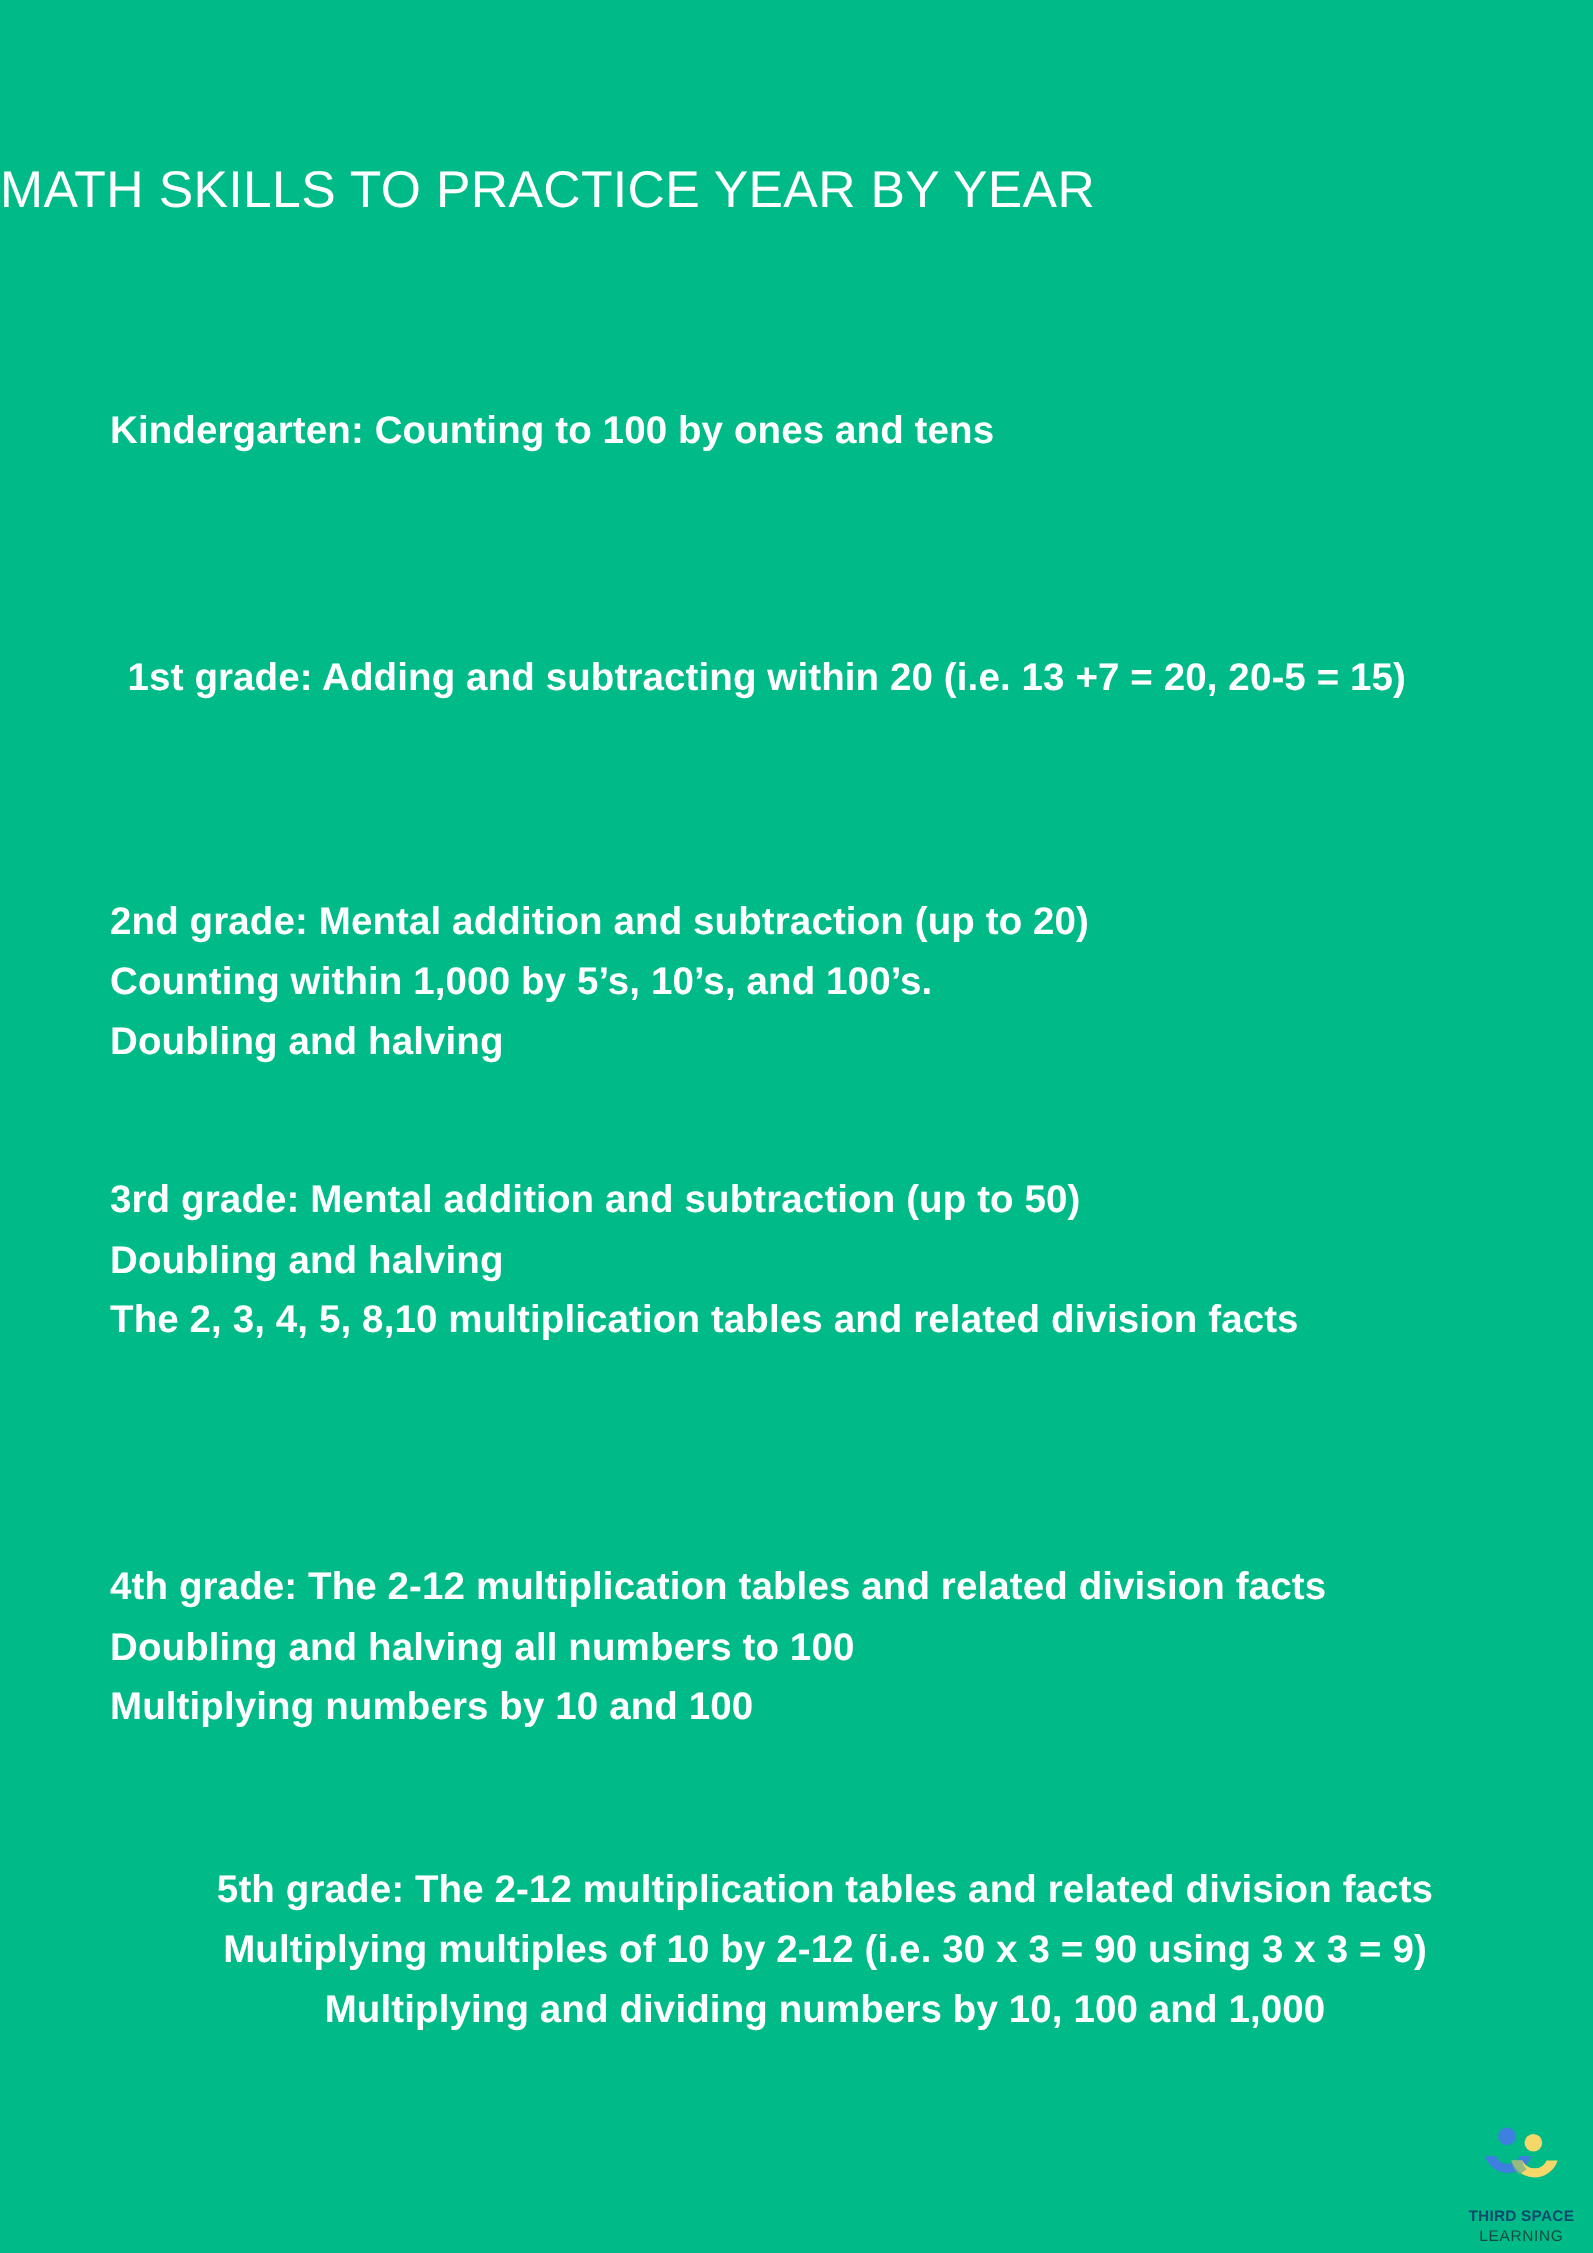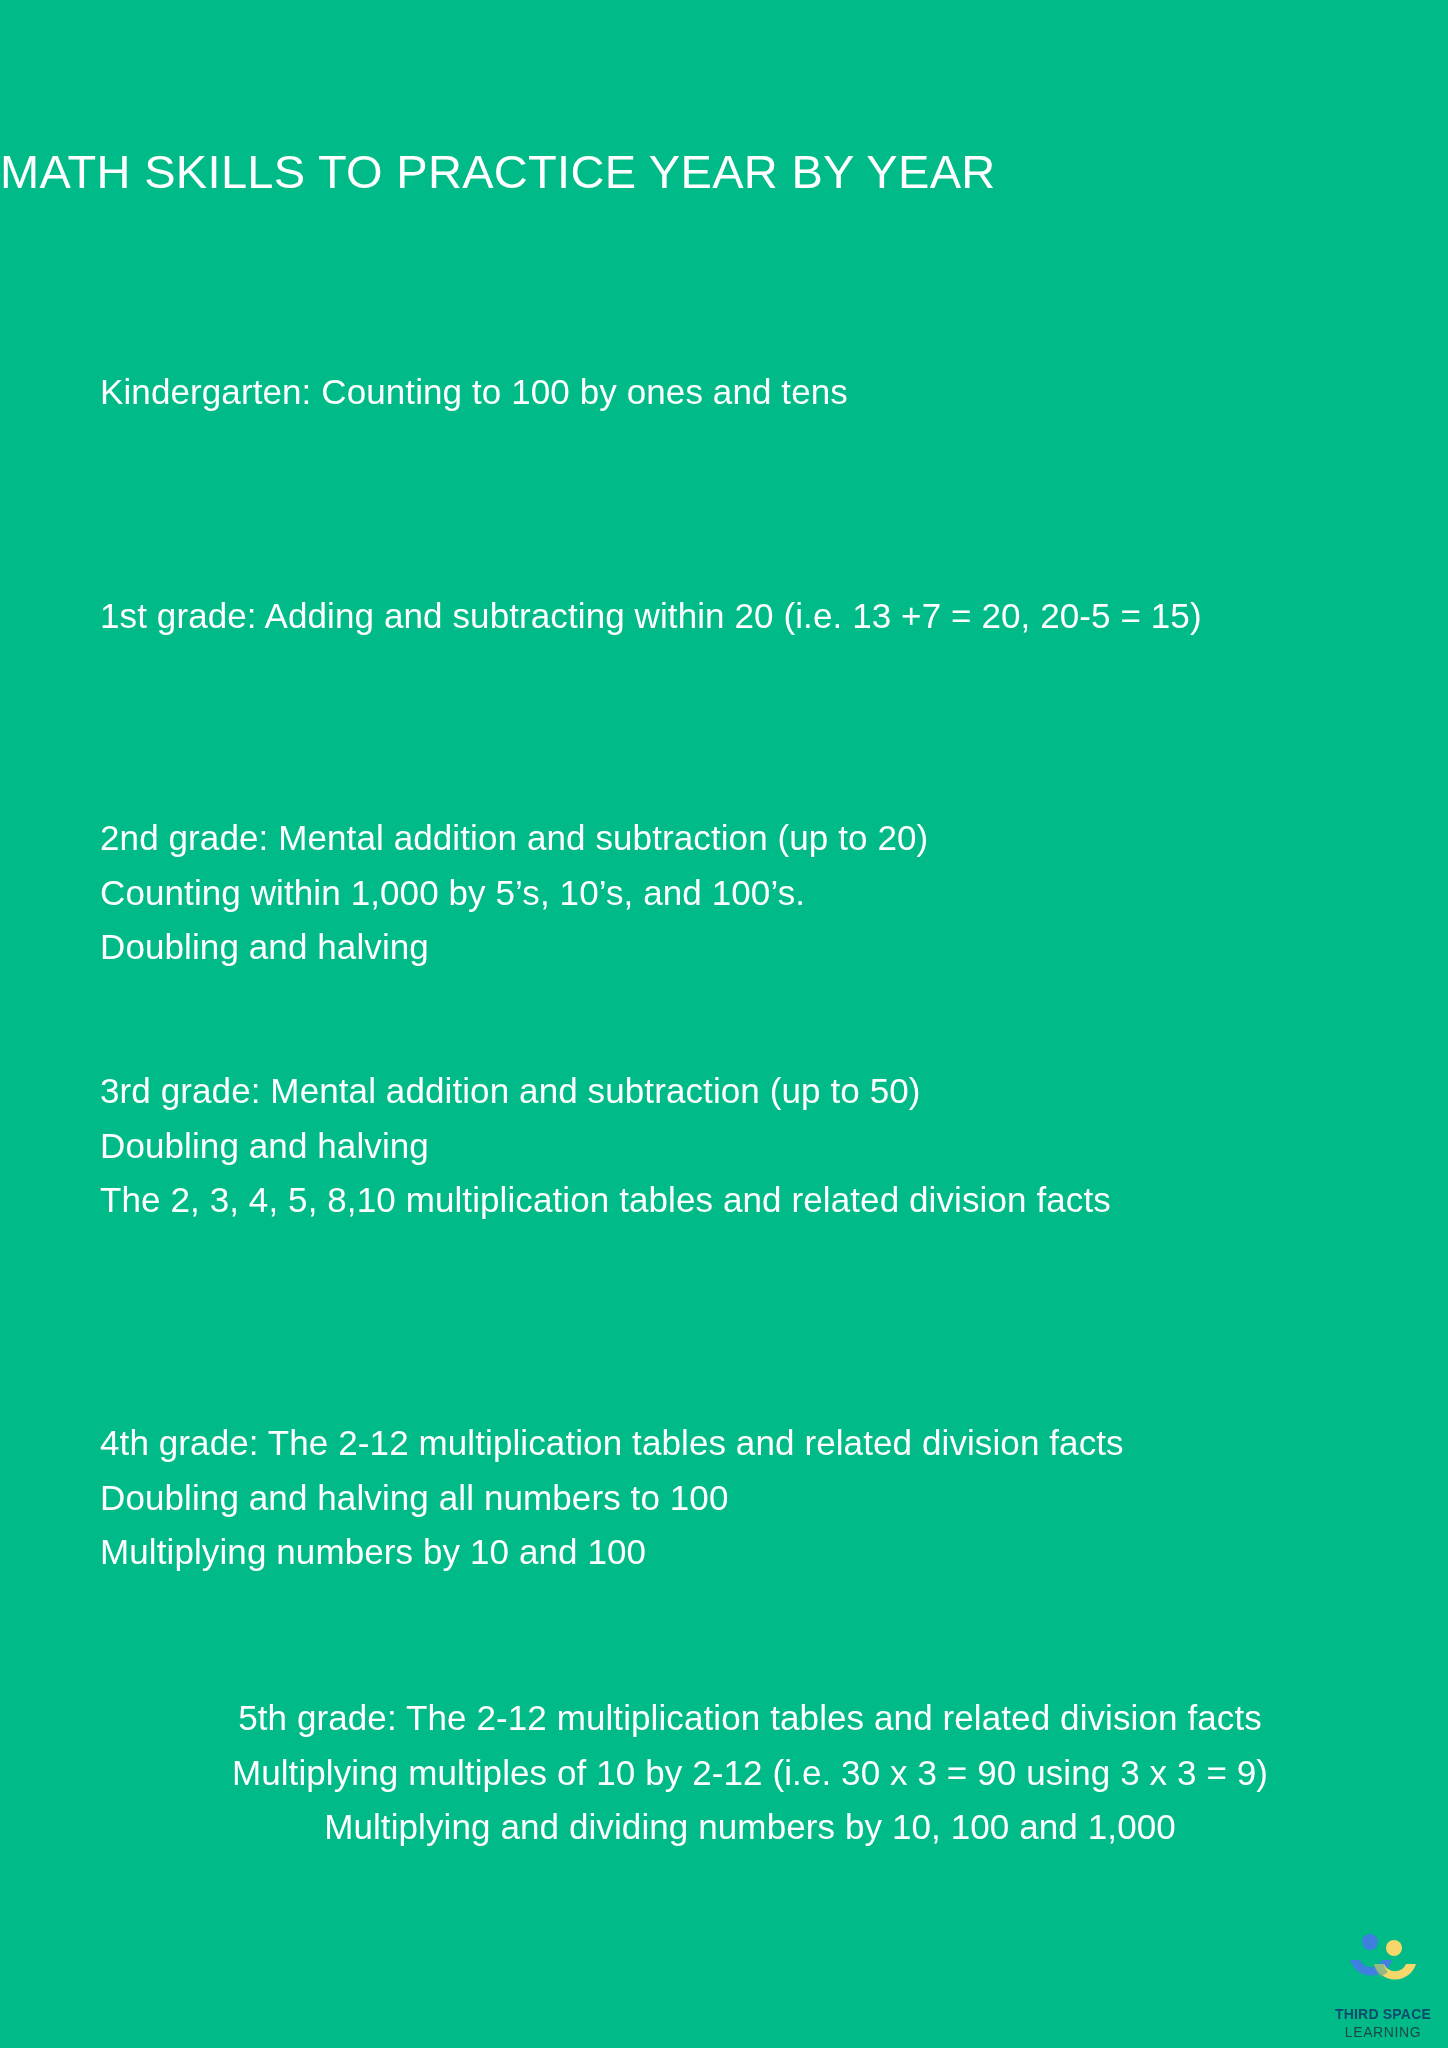--- a/index.html
+++ b/index.html
@@ -10,25 +10,25 @@
       font-family: "Liberation Sans", "DejaVu Sans", sans-serif;
       color: #ffffff;
     }
     .title {
       position: absolute; left: 0; width: 1448px; top: 142px;
       text-align: left; font-size: 47px; font-weight: 400;
       letter-spacing: 0.3px; line-height: 60px;
     }
     .section {
       position: absolute; left: 100px; width: 1300px;
-      font-size: 35px; font-weight: 400; line-height: 54.5px;
+      font-size: 35px; font-weight: 700; line-height: 54.5px;
       letter-spacing: 0.1px;
     }
     .section .line { display: block; white-space: nowrap; }
-    .section .line.wrap { white-space: normal; width: 1240px; }
+    .section .line.wrap { white-space: normal; width: 1240px; margin-left: 16px; }
     .logo {
       position: absolute; left: 1318px; top: 1930px; width: 130px; height: 110px;
     }
     .logo svg { position: absolute; left: 30px; top: 0; }
     .logo-text-1 {
       position: absolute; left: 0; top: 76px; width: 130px; text-align: center;
       font-size: 14px; font-weight: 700; color: #0c4a6e; letter-spacing: 0.2px;
     }
     .logo-text-2 {
       position: absolute; left: 0; top: 94px; width: 130px; text-align: center;

